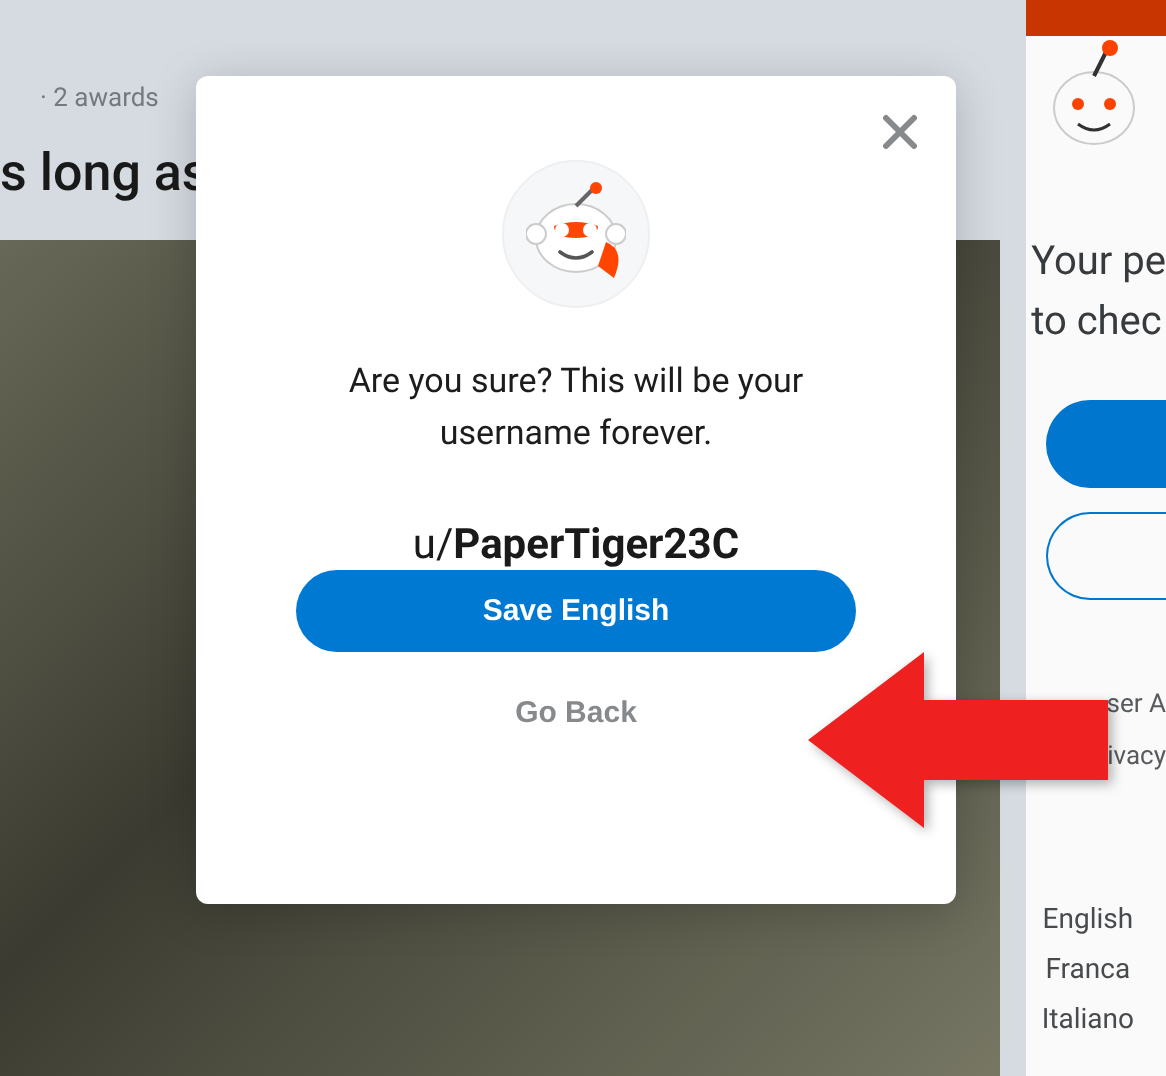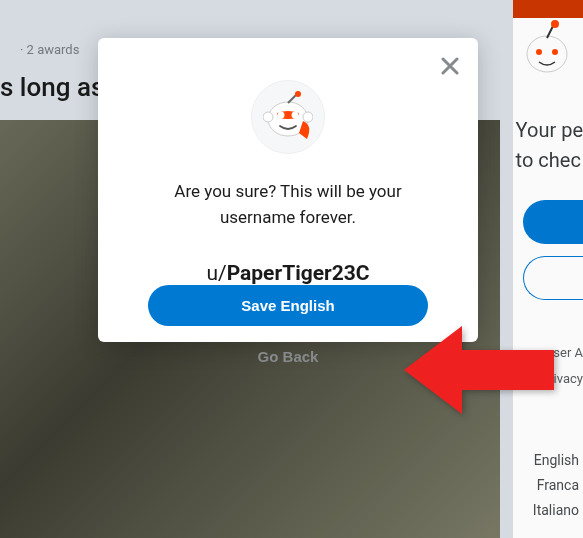--- a/index.html
+++ b/index.html
@@ -89,39 +89,39 @@
       right: 0;
       top: 340px;
       font-size: 13px;
       color: #5a5d60;
       line-height: 2;
       text-align: right;
       white-space: nowrap;
     }
     .bg-langs {
       position: absolute;
-      right: 4px;
+      right: 16px;
       top: 448px;
       font-size: 14px;
       color: #4a4d50;
       line-height: 1.8;
-      text-align: right;
+      text-align: center;
       white-space: nowrap;
     }
     .overlay {
       position: absolute;
       inset: 0;
       background: rgba(0,0,0,0.02);
     }
     .modal {
       position: absolute;
       left: 98px;
       top: 38px;
       width: 380px;
-      height: 304px;
+      height: 414px;
       background: #fff;
       border-radius: 6px;
       box-shadow: 0 4px 24px rgba(0,0,0,0.2);
       padding: 24px;
       text-align: center;
     }
     .close-btn {
       position: absolute;
       top: 16px;
       right: 16px;

